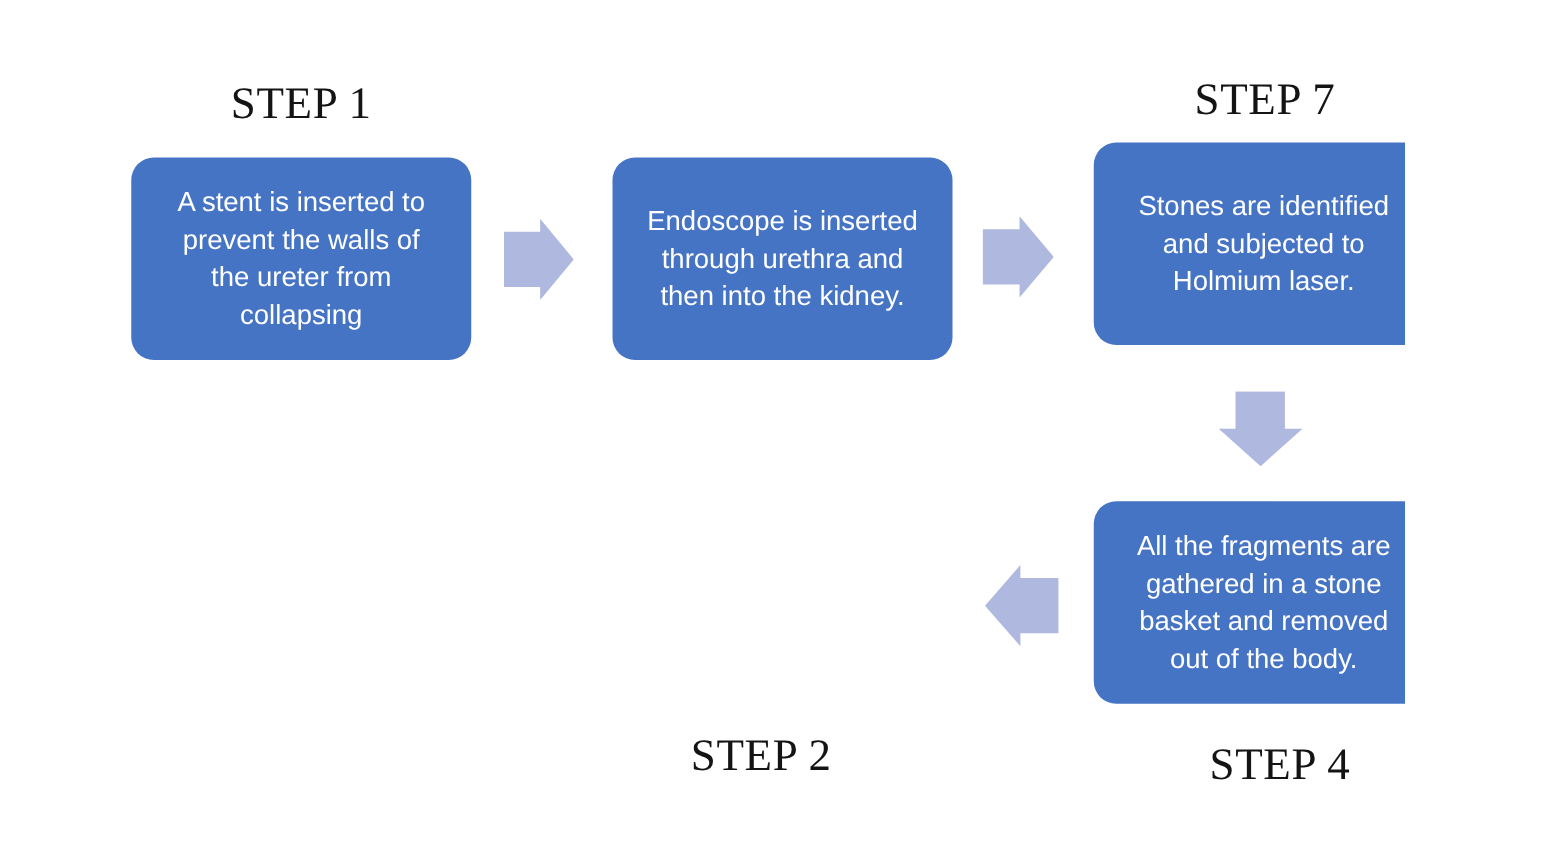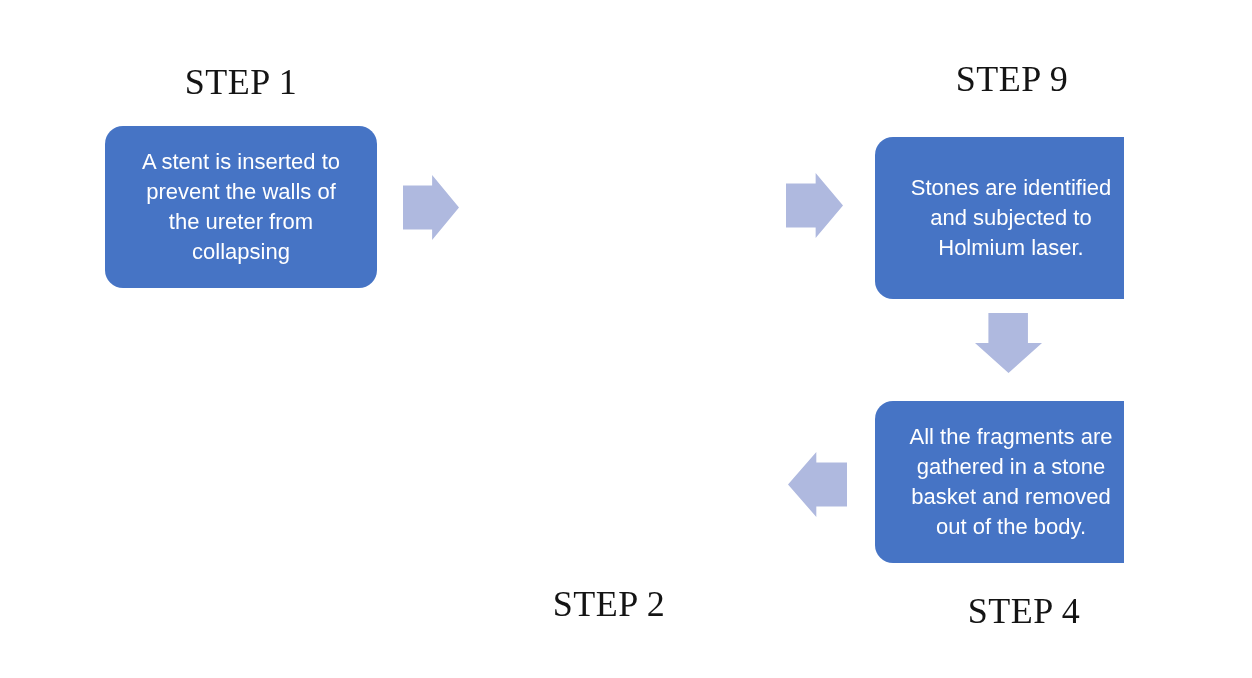--- a/index.html
+++ b/index.html
@@ -45,21 +45,21 @@
     font-family: "Liberation Sans", sans-serif;
     font-size: 22px;
     line-height: 30px;
     text-align: center;
     color: var(--box-text, #FFFFFF);
     white-space: pre-line;
     padding: 0 10px;
   }
   .pos-b1 { left: 105px; top: 126px; }
   .pos-b2 { left: 490px; top: 126px; }
-  .pos-b3 { left: 875px; top: 137px; }
+  .pos-b3 { left: 875px; top: 114px; }
   .pos-b4 { left: 875px; top: 401px; }
   .pos-b5 { left: 488px; top: 400px; }
 
   .arrow {
     position: absolute;
     background: var(--arrow-fill, #AFB9DF);
   }
   .arrow-right {
     clip-path: polygon(0 16%, 52% 16%, 52% 0, 100% 50%, 52% 100%, 52% 84%, 0 84%);
   }
@@ -73,29 +73,34 @@
   .pos-a2 { left: 786px; top: 173px; width: 57px; height: 65px; }
   .pos-a3 { left: 975px; top: 313px; width: 67px; height: 60px; }
   .pos-a4 { left: 788px; top: 452px; width: 59px; height: 65px; }
 </style>
 </head>
 <body>
 
 <div class="canvas">
 
   <div class="step-heading pos-h1">STEP 1</div>
-  <div class="step-heading pos-h3">STEP 9</div>
+  <div class="step-heading pos-h3">STEP 7</div>
   <div class="step-heading pos-h4">STEP 4</div>
   <div class="step-heading pos-h5">STEP 2</div>
 
   <div class="step-box pos-b1">
     <div class="box-text">A stent is inserted to
 prevent the walls of
 the ureter from
 collapsing</div>
+  </div>
+  <div class="step-box pos-b2">
+    <div class="box-text">Endoscope is inserted
+through urethra and
+then into the kidney.</div>
   </div>
   <div class="step-box pos-b3">
     <div class="box-text">Stones are identified
 and subjected to
 Holmium laser.</div>
   </div>
   <div class="step-box pos-b4">
     <div class="box-text">All the fragments are
 gathered in a stone
 basket and removed

